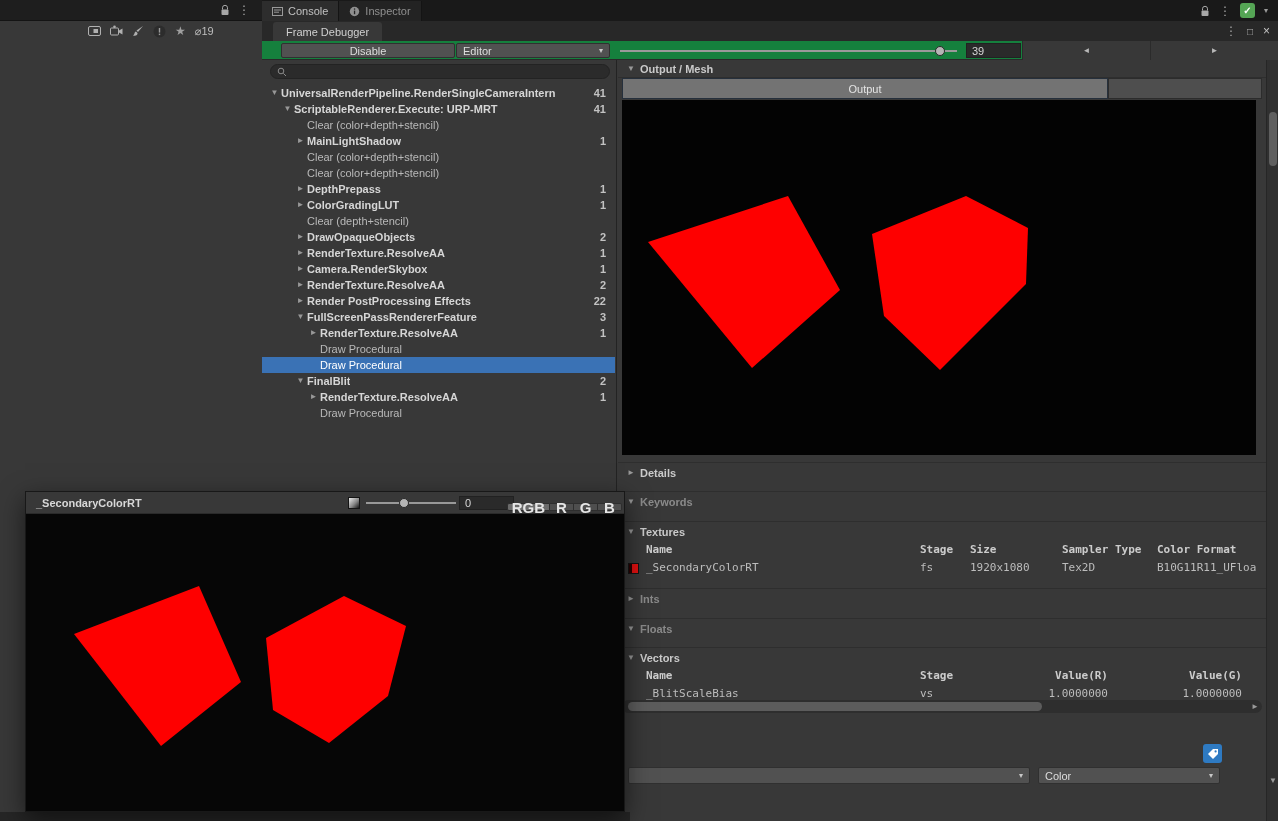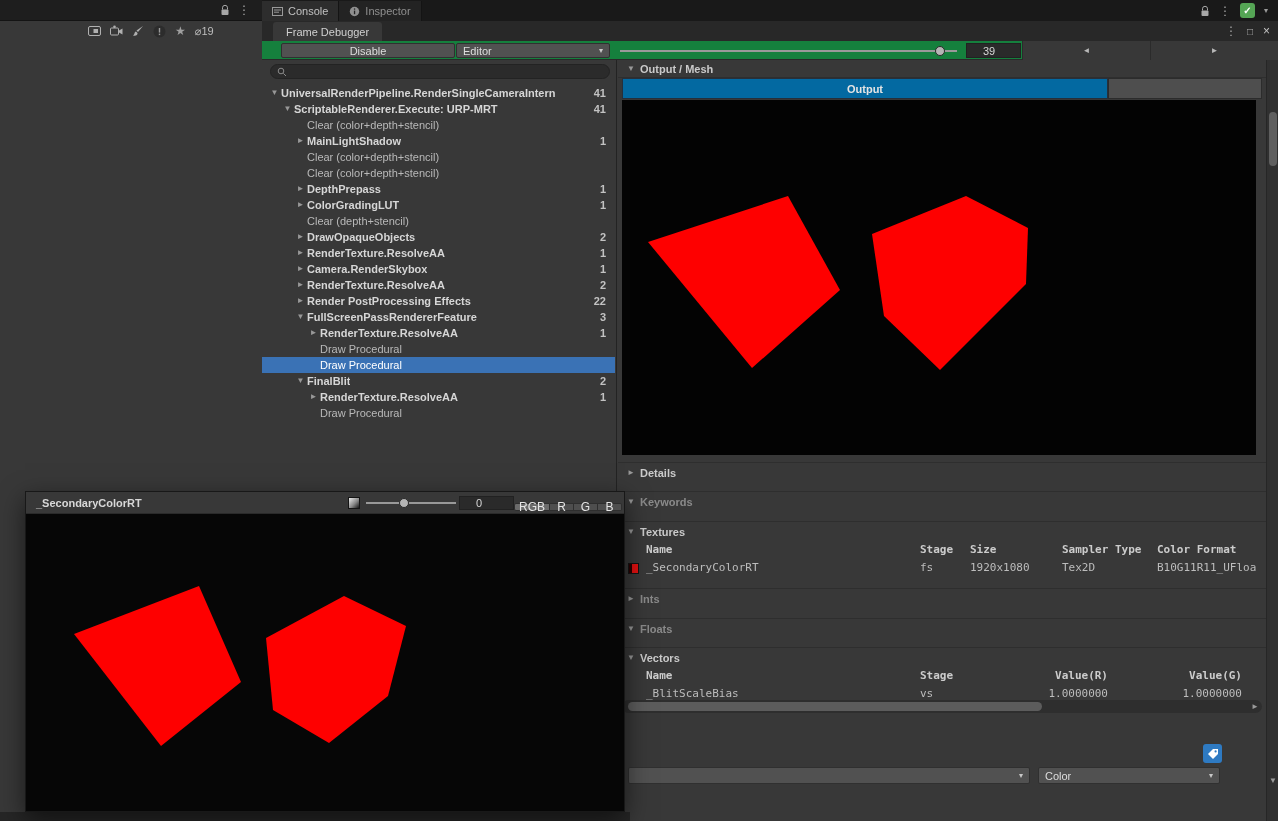--- a/index.html
+++ b/index.html
@@ -36,21 +36,21 @@
     border-radius:2px;color:#dedede;display:flex;align-items:center;justify-content:center;}
   .dd{background:#515151;border:1px solid #303030;border-radius:2px;color:#dedede;
     display:flex;align-items:center;padding:0 6px;}
   .dd .caret{margin-left:auto;font-size:8px;color:#c8c8c8;}
   .dd-editor{position:absolute;left:194px;top:2px;width:154px;height:15px;}
   .slider{position:relative;}
   .strack{position:absolute;left:0;right:0;top:50%;height:2px;margin-top:-1px;background:#999;}
   .shandle{position:absolute;top:50%;width:10px;height:10px;margin:-5px 0 0 -5px;background:#b5b5b5;
     border:1px solid #2a2a2a;border-radius:50%;}
   .tb-slider{position:absolute;left:358px;top:0;width:337px;height:19px;}
-  .numfield{background:#2a2a2a;border:1px solid #212121;color:#d6d6d6;display:flex;align-items:center;padding:0 16px;}
+  .numfield{background:#2a2a2a;border:1px solid #212121;color:#d6d6d6;display:flex;align-items:center;padding:0 5px;}
   .fld-frame{position:absolute;left:704px;top:2px;width:55px;height:15px;}
   .navbtn{position:absolute;top:0;height:19px;border-left:1px solid #2b2b2b;display:flex;align-items:center;
     justify-content:center;color:#b8b8b8;font-size:8px;background:#383838;}
   .nav-prev{left:760px;width:128px;}
   .nav-next{left:888px;width:128px;}
 
   
   .tree-panel{left:262px;top:60px;width:355px;height:761px;background:#383838;border-right:1px solid #232323;}
   .searchbox{position:absolute;left:8px;top:4px;width:340px;height:15px;background:#2b2b2b;border:1px solid #232323;
     border-radius:8px;display:flex;align-items:center;padding:0 6px;gap:4px;}
@@ -110,21 +110,21 @@
     box-shadow:0 8px 24px rgba(0,0,0,.55);}
   .ftitle{position:relative;height:22px;border-bottom:1px solid #2a2a2a;display:flex;align-items:center;
     padding-left:10px;}
   .ftitle .name{font-weight:bold;color:#d8d8d8;}
   .gradic{position:absolute;left:322px;top:5px;width:12px;height:12px;border:1px solid #141414;
     background:linear-gradient(135deg,#ececec,#8a8a8a 55%,#151515);}
   .fslider{position:absolute;left:340px;top:2px;width:90px;height:18px;}
   .fld-exp{position:absolute;left:433px;top:4px;width:55px;height:14px;}
   .chgroup{position:absolute;right:2px;top:3px;display:flex;height:16px;}
   .chbtn{min-width:24px;padding:0 4px;background:#4e4e4e;border:1px solid #2e2e2e;border-left:none;
-    color:#e6e6e6;font-size:12px;font-weight:normal;display:flex;align-items:center;justify-content:center;margin-top:8px;}
+    color:#e6e6e6;font-size:15px;font-weight:bold;display:flex;align-items:center;justify-content:center;margin-top:8px;}
   .chbtn:first-child{border-left:1px solid #2e2e2e;border-radius:2px 0 0 2px;}
   .chbtn:last-child{border-radius:0 2px 2px 0;}
   .chbtn.act{background:#6b6b6b;}
   .fpreview{position:absolute;left:0;top:22px;width:598px;height:297px;background:#060606;}
 
   svg.icon{display:block;}
 </style>
 </head>
 <body>
 
@@ -377,21 +377,21 @@
         </div>
       </div>
   </div>
 
   <div class="abs right-panel">
     <div class="rp-head">
       <span class="foldic">▼</span>
       <span class="secttl">Output / Mesh</span>
     </div>
     <div class="tabstrip">
-      <div class="outtab" id="outtab" style="background: #0369a1; font-weight: bold;">
+      <div class="outtab" id="outtab" style="background: #737373;">
         <span>Output</span>
       </div>
       <div class="meshtab"></div>
     </div>
     <div class="preview-out">
       <svg viewBox="0 0 634 355" preserveAspectRatio="none">
           <polygon points="26,142 166,96 218,190 130,268" fill="#fe0000"></polygon>
           <polygon points="250,134 344,96 406,128 404,184 318,270 262,216" fill="#fe0000"></polygon>
         </svg>
     </div>

